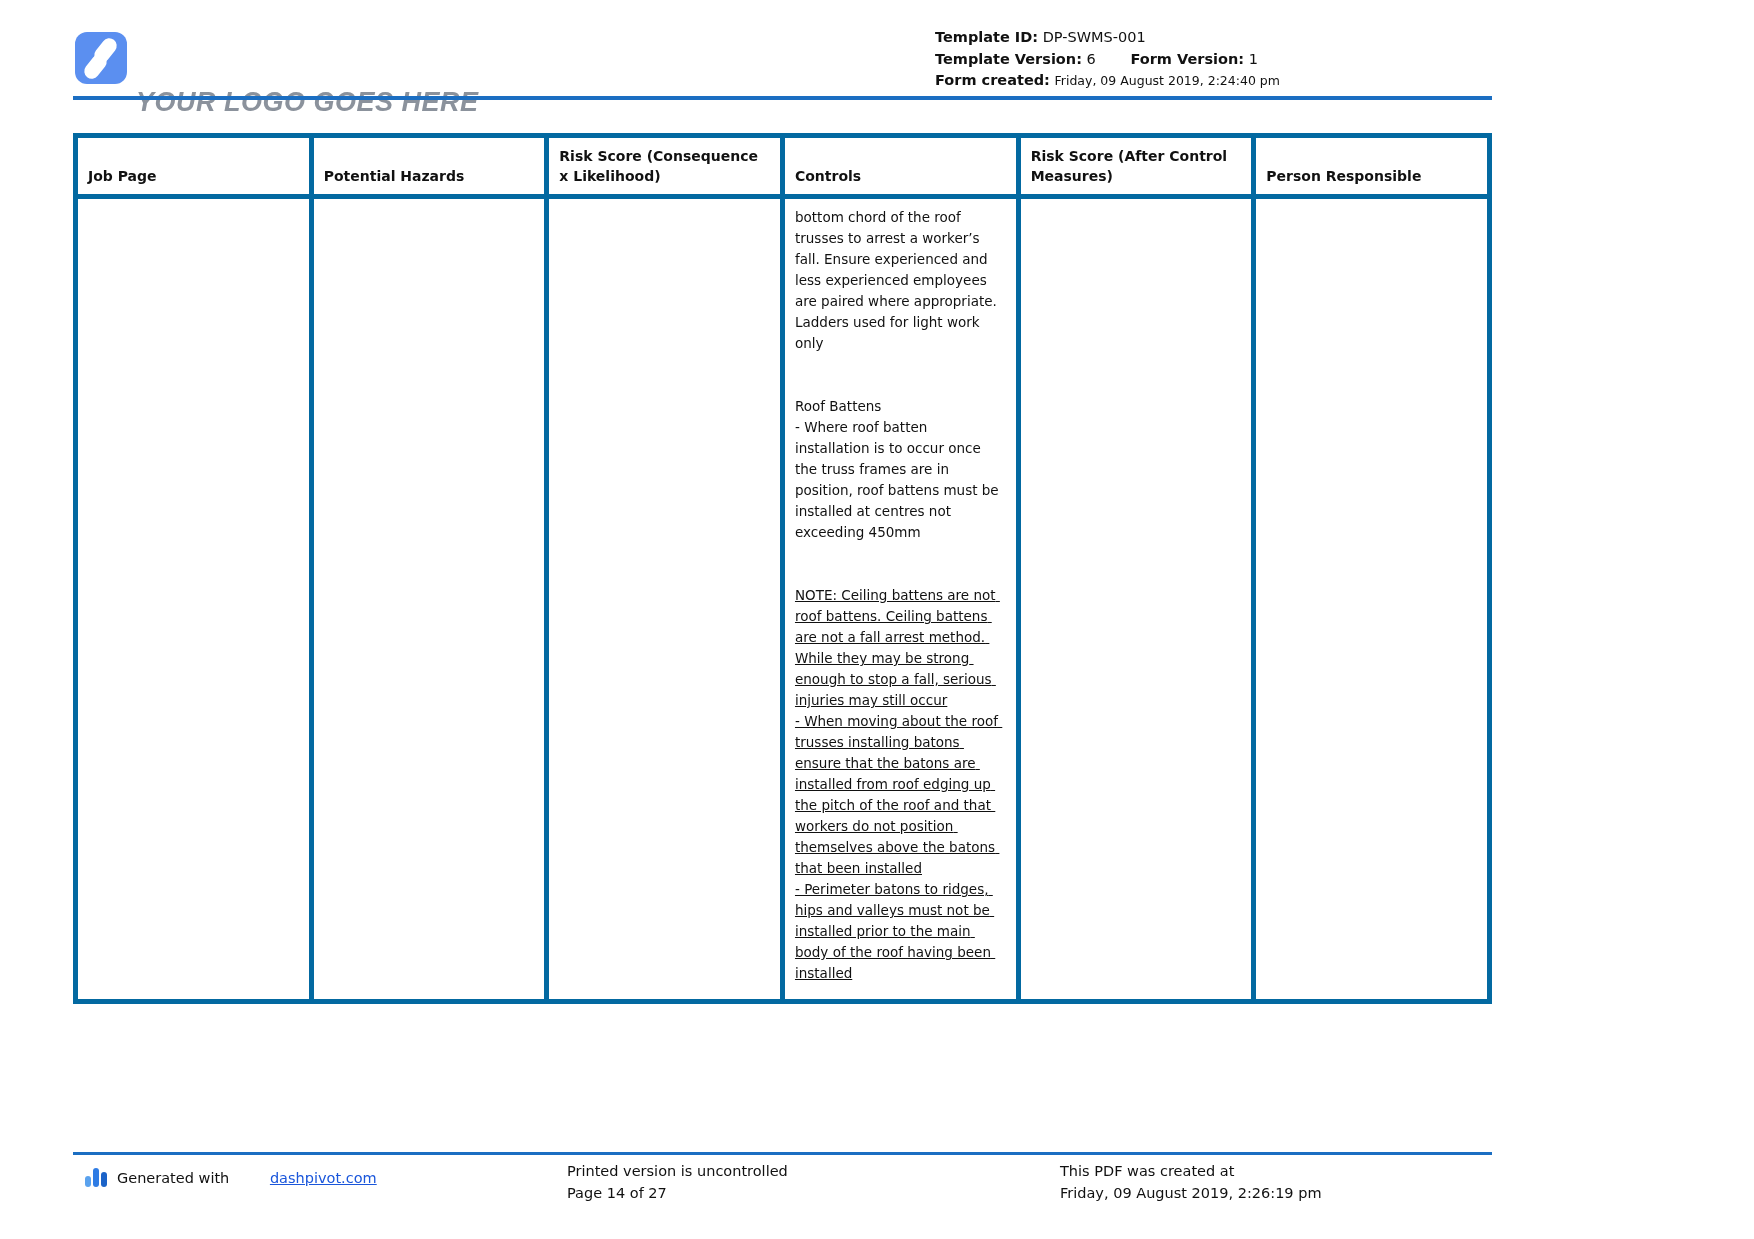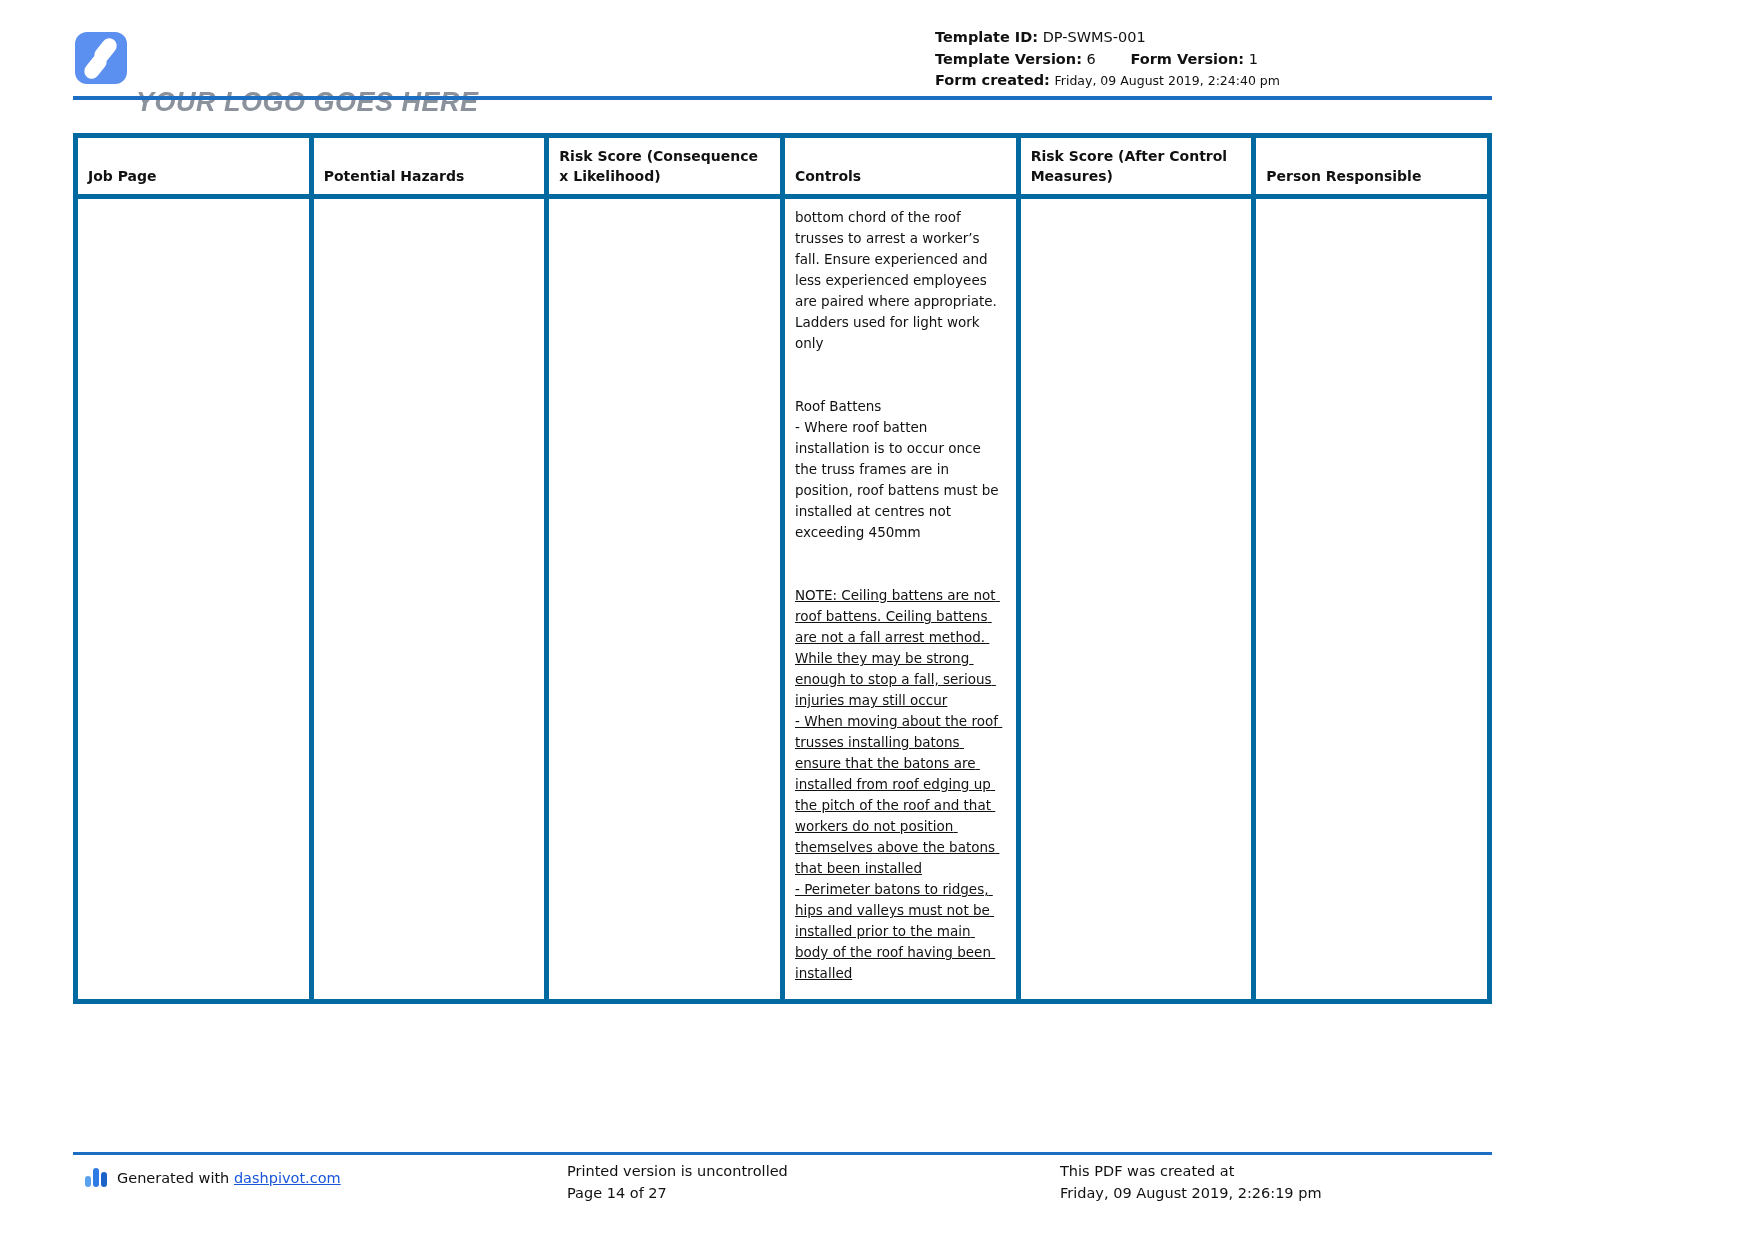--- a/index.html
+++ b/index.html
@@ -71,21 +71,21 @@
   }
   .controls-para:last-child { margin-bottom:0;text-decoration:underline; }
 
   
   .footer-left { position:absolute; left:85px; top:1167px; font-size:14.5px; white-space:nowrap; }
   .bars-icon { display:inline-block; width:26px; height:20px; position:relative; vertical-align:-4px; margin-right:6px; }
   .bars-icon i { position:absolute; bottom:0; width:6px; border-radius:3px; }
   .bars-icon i.bar1 { left:0;    height:11px; background:#5aa2ee; }
   .bars-icon i.bar2 { left:8px;  height:19px; background:#2f7ce4; }
   .bars-icon i.bar3 { left:16px; height:15px; background:#1b63c8; }
-  .dash-link { color:#1a56db; text-decoration:underline; cursor:pointer; }
+  .dash-link { color:#1a56db; text-decoration:underline; cursor:pointer;margin-left:36px; }
   .footer-mid   { position:absolute; left:567px;  top:1160px; font-size:14.5px; line-height:22px; }
   .footer-right { position:absolute; left:1060px; top:1160px; font-size:14.5px; line-height:22px; }
 </style>
 </head>
 <body>
 
 <div class="page">
 
   <div class="logo-box">
     <span class="logo-bean b1"></span>

